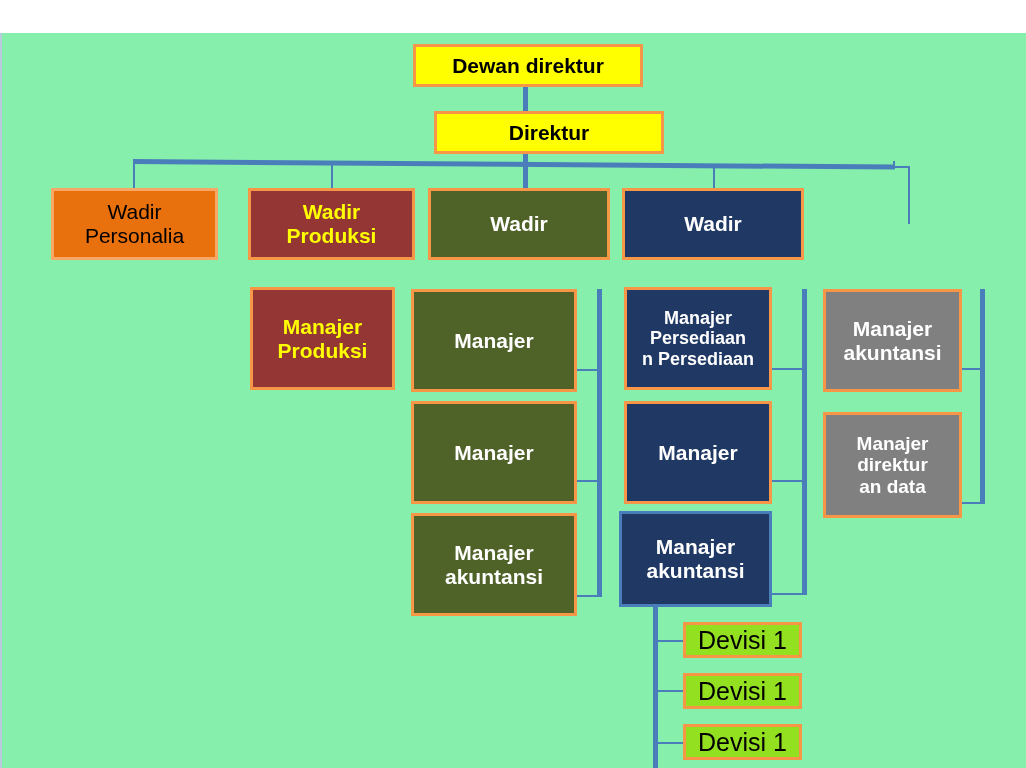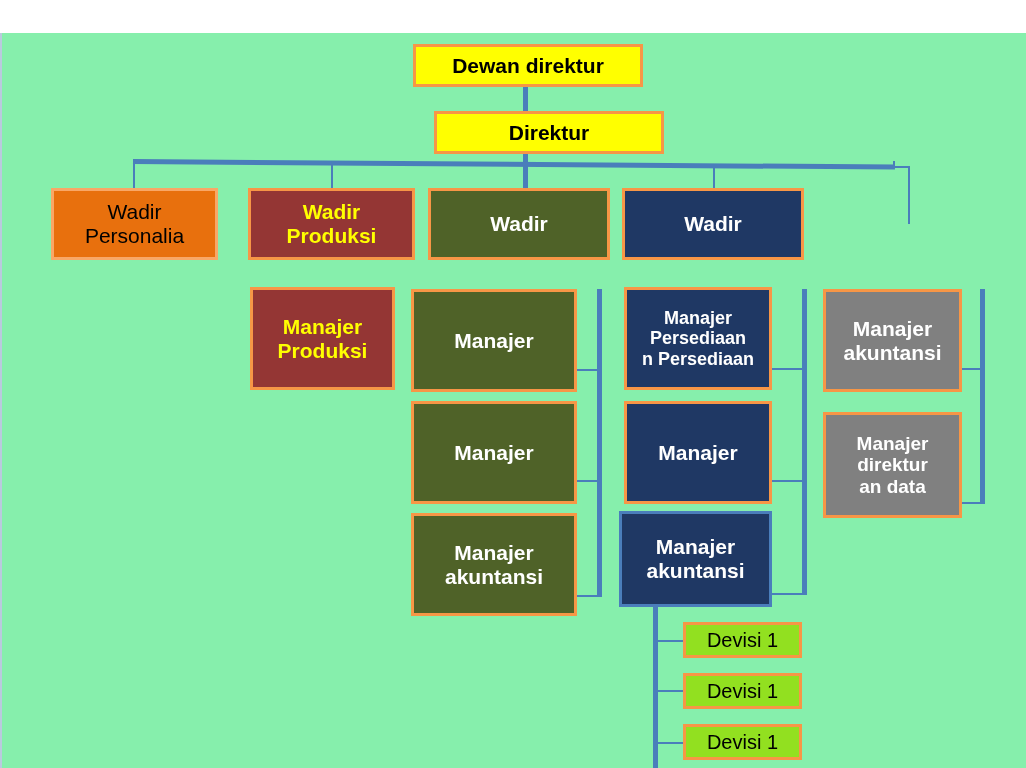--- a/index.html
+++ b/index.html
@@ -126,21 +126,21 @@
     border: 3px solid #f79646;
     color: #ffffff;
     font-weight: 700;
     font-size: 21px;
   }
   .b-green {
     background: #92e020;
     border: 3px solid #f79646;
     color: #000000;
     font-weight: 400;
-    font-size: 20px;
+    font-size: 25px;
   }
   .fs-small { font-size: 18px; }
   .fs-19 { font-size: 19px; }
 </style>
 </head>
 <body>
 
 <div id="slide">
 
   <div id="title-band"></div>

